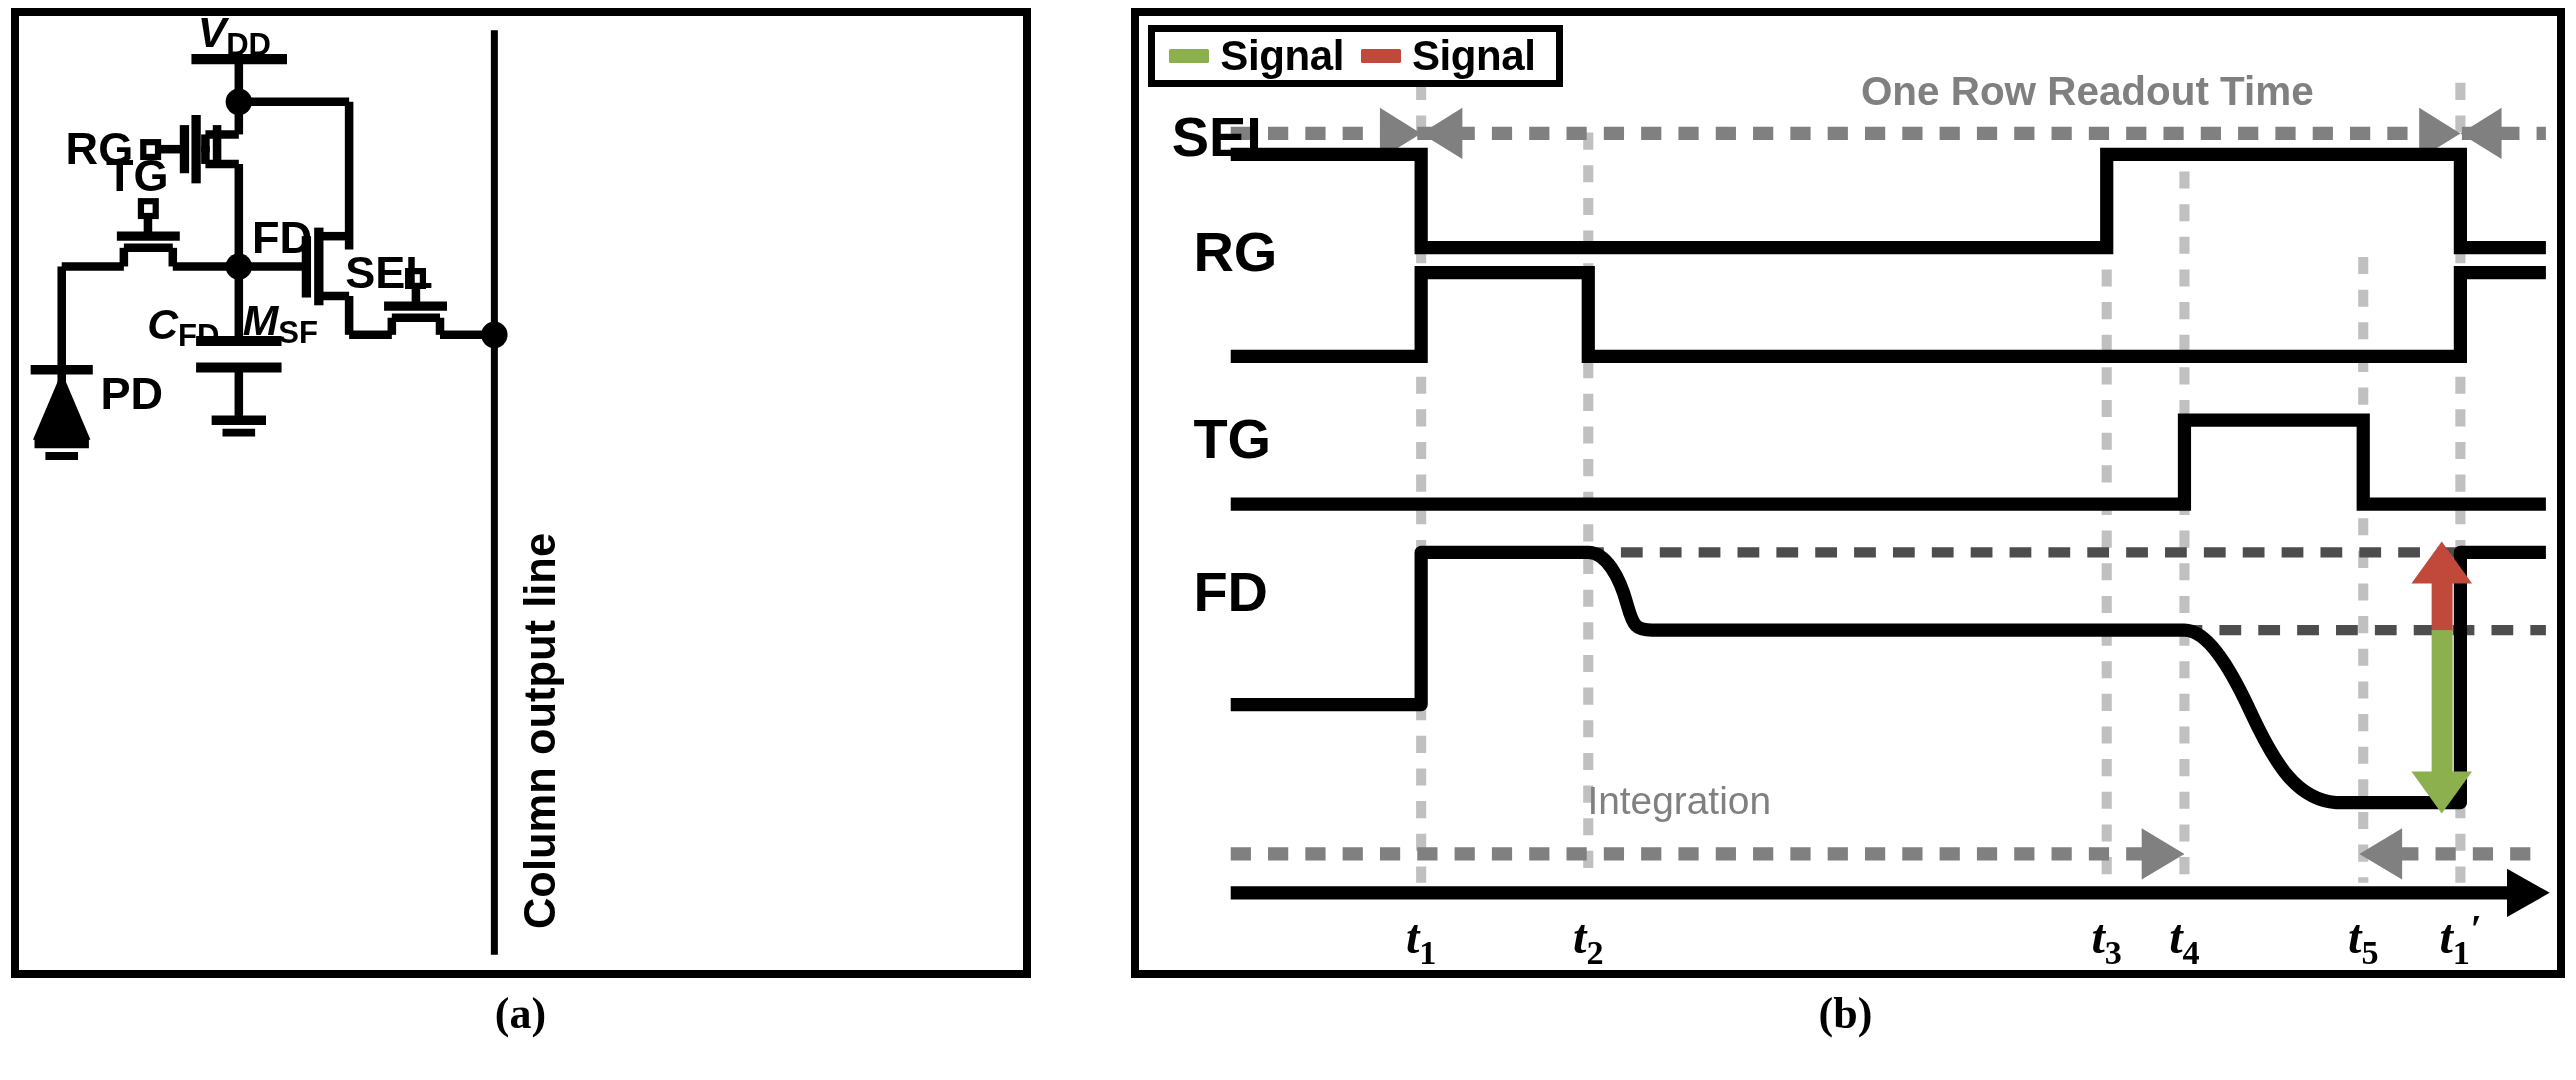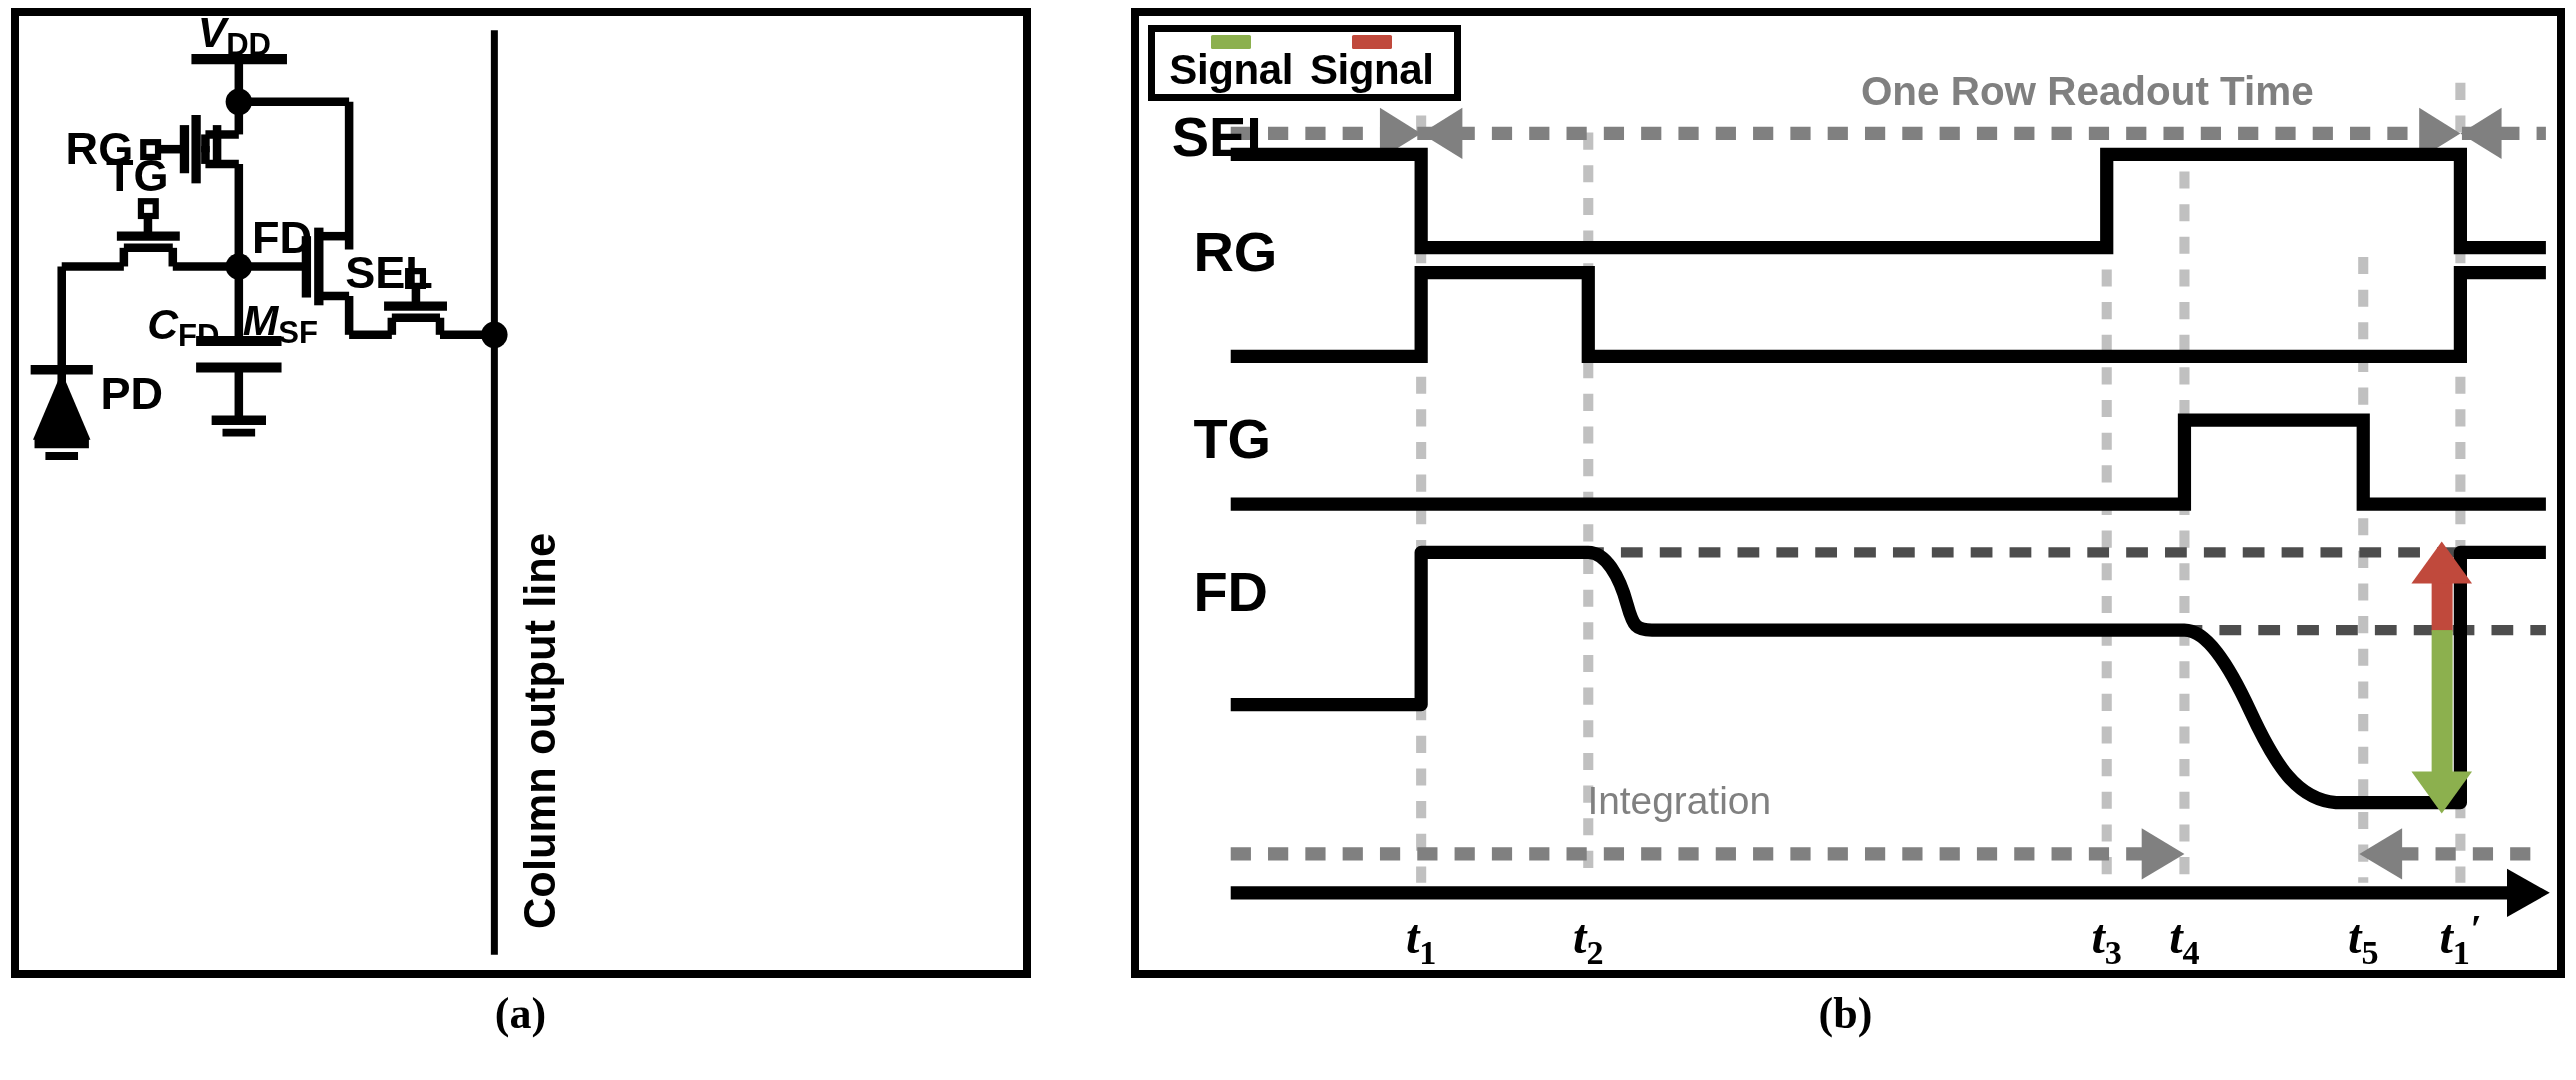--- a/index.html
+++ b/index.html
@@ -60,21 +60,21 @@
     border: 7.8px solid #000000;
     padding: 3.1px 20px 3.1px 14px;
     display: flex;
     align-items: center;
     gap: 17px;
     z-index: 5;
   }
   .legend-entry {
     display: flex;
     align-items: center;
-    flex-direction: column;
+    gap: 11px;
   }
   .legend-swatch {
     width: 40px;
     height: 14px;
     border-radius: 1.6px;
   }
   .legend-label {
     font-family: "Liberation Sans", sans-serif;
     font-weight: bold;
     font-size: 42px;

